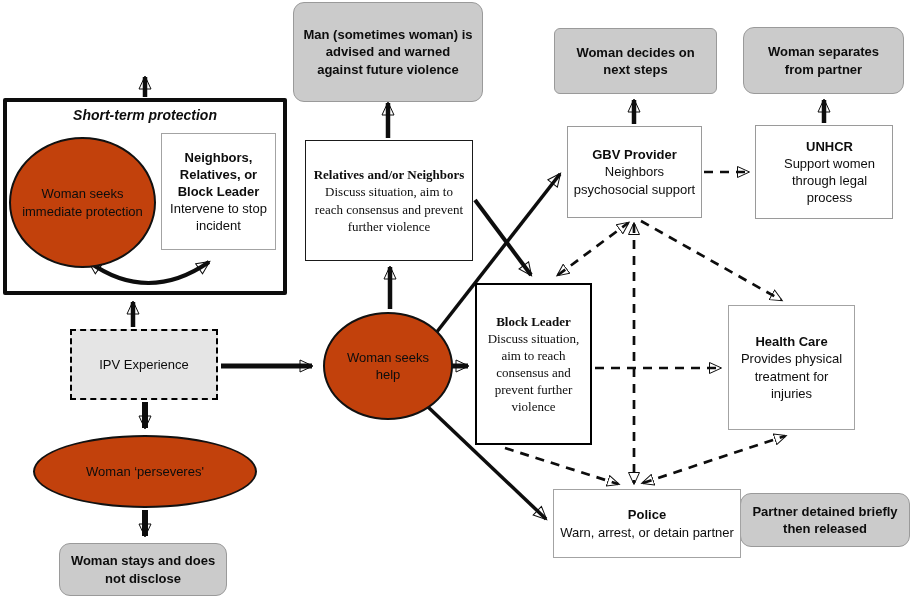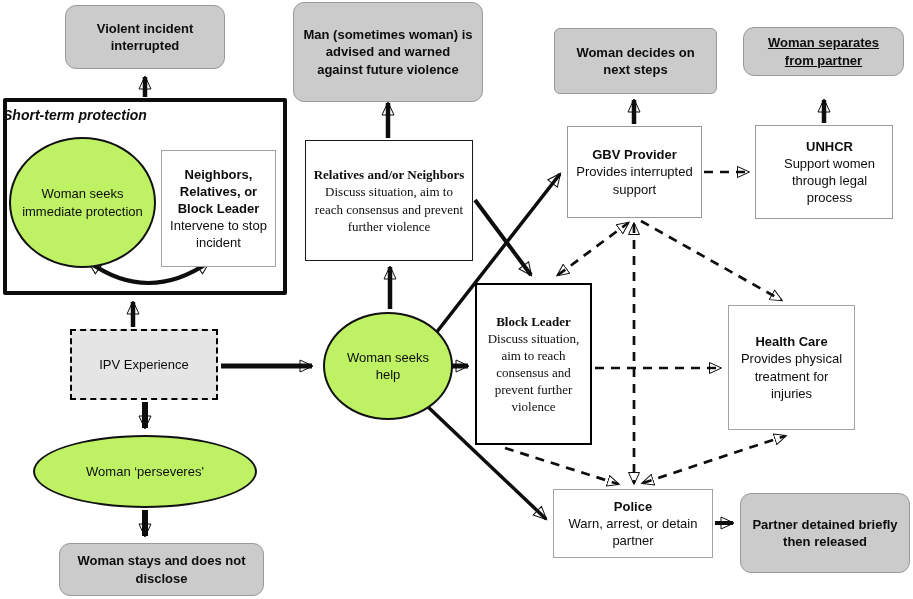--- a/index.html
+++ b/index.html
@@ -17,27 +17,27 @@
   }
   .gray{
     background:#cbcbcb;border:1.5px solid #9a9a9a;border-radius:11px;
     font-weight:bold;padding:4px 8px;
   }
   .wbox{background:#ffffff;border:1.5px solid #1a1a1a;padding:3px 5px;}
   .wbox .t{font-weight:bold;}
   .grayborder{border:1.5px solid #a3a3a3;}
   .thinborder{border:1px solid #9a9a9a;}
   .thickborder{border:2.5px solid #000000;}
-  .ell{background:#bef264;border:2px solid #111111;border-radius:50%;padding:2px 8px;}
+  .ell{background:#c2410c;border:2px solid #111111;border-radius:50%;padding:2px 8px;}
   .stp-frame{
     position:absolute;box-sizing:border-box;border:4px solid #0d0d0d;
     background:transparent;border-radius:2px;
   }
   .stp-label{
-    position:absolute;text-align:left;font-weight:bold;font-style:italic;
+    position:absolute;text-align:center;font-weight:bold;font-style:italic;
     font-size:14px;
   }
   .dashedbox{background:#e5e5e5;border:2px dashed #000000;padding:2px 4px;}
 </style>
 </head>
 <body>
 
 <div class="canvas">
 
   <svg class="edges" width="913" height="599" viewBox="0 0 913 599">
@@ -71,61 +71,60 @@
     <path class="dash" d="M641,221 L781,300" marker-end="url(#ahd)"></path>
     <path class="dash" d="M634,224 L634,483" marker-start="url(#ahd)" marker-end="url(#ahd)"></path>
     <path class="dash" d="M595,368 L720,368" marker-end="url(#ahd)"></path>
     <path class="dash" d="M505,448 L618,484" marker-end="url(#ahd)"></path>
     <path class="dash" d="M643,483 L785,436" marker-start="url(#ahd)" marker-end="url(#ahd)"></path>
   </svg>
 
   <div class="stp-frame" style="left:3px;top:98px;width:284px;height:197px;"></div>
   <div class="stp-label" style="left:3px;top:107px;width:284px;">Short-term protection</div>
 
-  <div class="node gray" style="left:65px;top:5px;width:160px;height:64px;">Violent incident interrupted</div>
   <div class="node gray" style="left:293px;top:2px;width:190px;height:100px;">Man (sometimes woman) is advised and warned against future violence</div>
   <div class="node gray" style="left:554px;top:28px;width:163px;height:66px;border-radius:6px;">Woman decides on next steps</div>
-  <div class="node gray" style="left:743px;top:27px;width:161px;height:49px;text-decoration:underline;">Woman separates from partner</div>
-  <div class="node gray" style="left:59px;top:543px;width:205px;height:53px;">Woman stays and does not disclose</div>
-  <div class="node gray" style="left:740px;top:493px;width:170px;height:80px;">Partner detained briefly then released</div>
+  <div class="node gray" style="left:743px;top:27px;width:161px;height:67px;">Woman separates from partner</div>
+  <div class="node gray" style="left:59px;top:543px;width:168px;height:53px;">Woman stays and does not disclose</div>
+  <div class="node gray" style="left:740px;top:493px;width:170px;height:54px;">Partner detained briefly then released</div>
 
   <div class="node ell" style="left:9px;top:137px;width:147px;height:131px;">Woman seeks immediate protection</div>
   <div class="node ell" style="left:323px;top:312px;width:130px;height:108px;">Woman seeks help</div>
   <div class="node ell" style="left:33px;top:435px;width:224px;height:73px;">Woman ‘perseveres'</div>
 
   <div class="node dashedbox" style="left:70px;top:329px;width:148px;height:71px;">IPV Experience</div>
 
-  <div class="node wbox grayborder" style="left:161px;top:150px;width:115px;height:117px;">
+  <div class="node wbox grayborder" style="left:161px;top:133px;width:115px;height:117px;">
     <div class="t">Neighbors, Relatives, or Block Leader</div>
     <div class="b">Intervene to stop incident</div>
   </div>
 
   <div class="node wbox" style="left:305px;top:140px;width:168px;height:121px;font-family:Liberation Serif, serif;">
     <div class="t">Relatives and/or Neighbors</div>
     <div class="b">Discuss situation, aim to reach consensus and prevent further violence</div>
   </div>
 
   <div class="node wbox thickborder" style="left:475px;top:283px;width:117px;height:162px;font-family:Liberation Serif, serif;">
     <div class="t">Block Leader</div>
     <div class="b">Discuss situation, aim to reach consensus and prevent further violence</div>
   </div>
 
   <div class="node wbox thinborder" style="left:567px;top:126px;width:135px;height:92px;">
     <div class="t">GBV Provider</div>
-    <div class="b">Provides interrupted support</div>
+    <div class="b">Neighbors psychosocial support</div>
   </div>
 
   <div class="node wbox thinborder" style="left:755px;top:125px;width:138px;height:94px;padding-left:16px;">
     <div class="t">UNHCR</div>
     <div class="b">Support women through legal process</div>
   </div>
 
   <div class="node wbox grayborder" style="left:728px;top:305px;width:127px;height:125px;justify-content:center;">
     <div class="t">Health Care</div>
     <div class="b">Provides physical treatment for injuries</div>
   </div>
 
-  <div class="node wbox grayborder" style="left:553px;top:489px;width:160px;height:69px;">
+  <div class="node wbox grayborder" style="left:553px;top:489px;width:188px;height:69px;">
     <div class="t">Police</div>
     <div class="b">Warn, arrest, or detain partner</div>
   </div>
 
 </div>
 
 </body></html>

